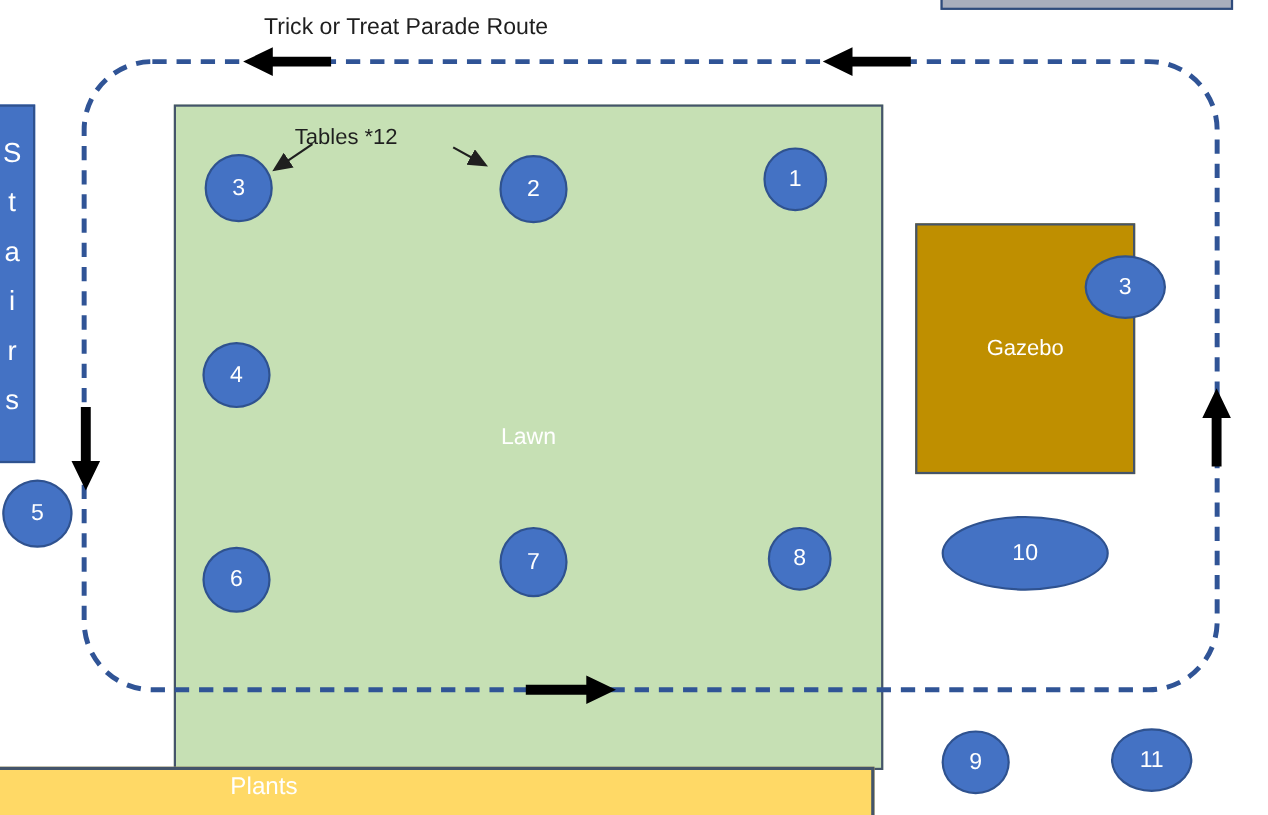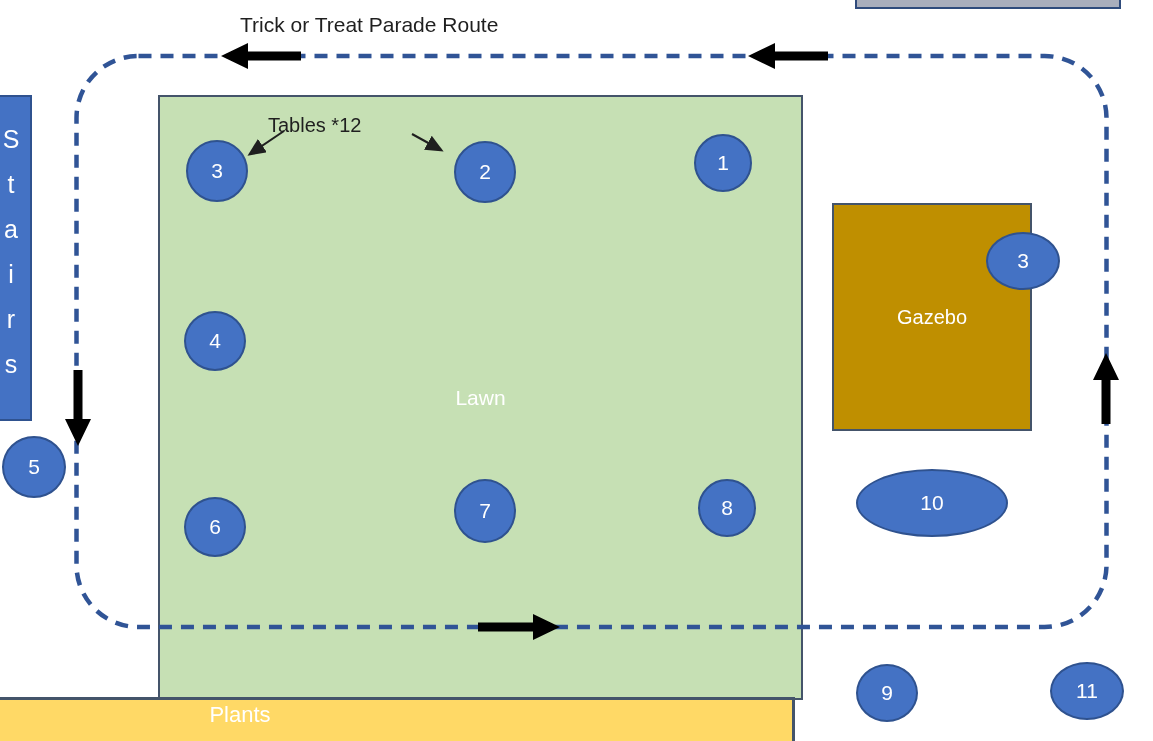--- a/index.html
+++ b/index.html
@@ -103,21 +103,21 @@
     </div>
   <div class="table-marker" style="left:698px;top:479px;width:58px;height:58px;">
       <span>8</span>
     </div>
   <div class="table-marker" style="left:856px;top:664px;width:62px;height:58px;">
       <span>9</span>
     </div>
   <div class="table-marker" style="left:856px;top:469px;width:152px;height:68px;border-radius:50%;">
       <span>10</span>
     </div>
-  <div class="table-marker" style="left:1050px;top:662px;width:74px;height:58px;text-align:right;">
+  <div class="table-marker" style="left:1010px;top:662px;width:74px;height:58px;text-align:right;">
       <span>11</span>
     </div>
   <div class="table-marker" style="left:986px;top:232px;width:74px;height:58px;">
       <span>3</span>
     </div>
 
   <div id="title" class="abs">Trick or Treat Parade Route</div>
   <div id="tables-annotation" class="abs">Tables *12</div>
 
 </div>

